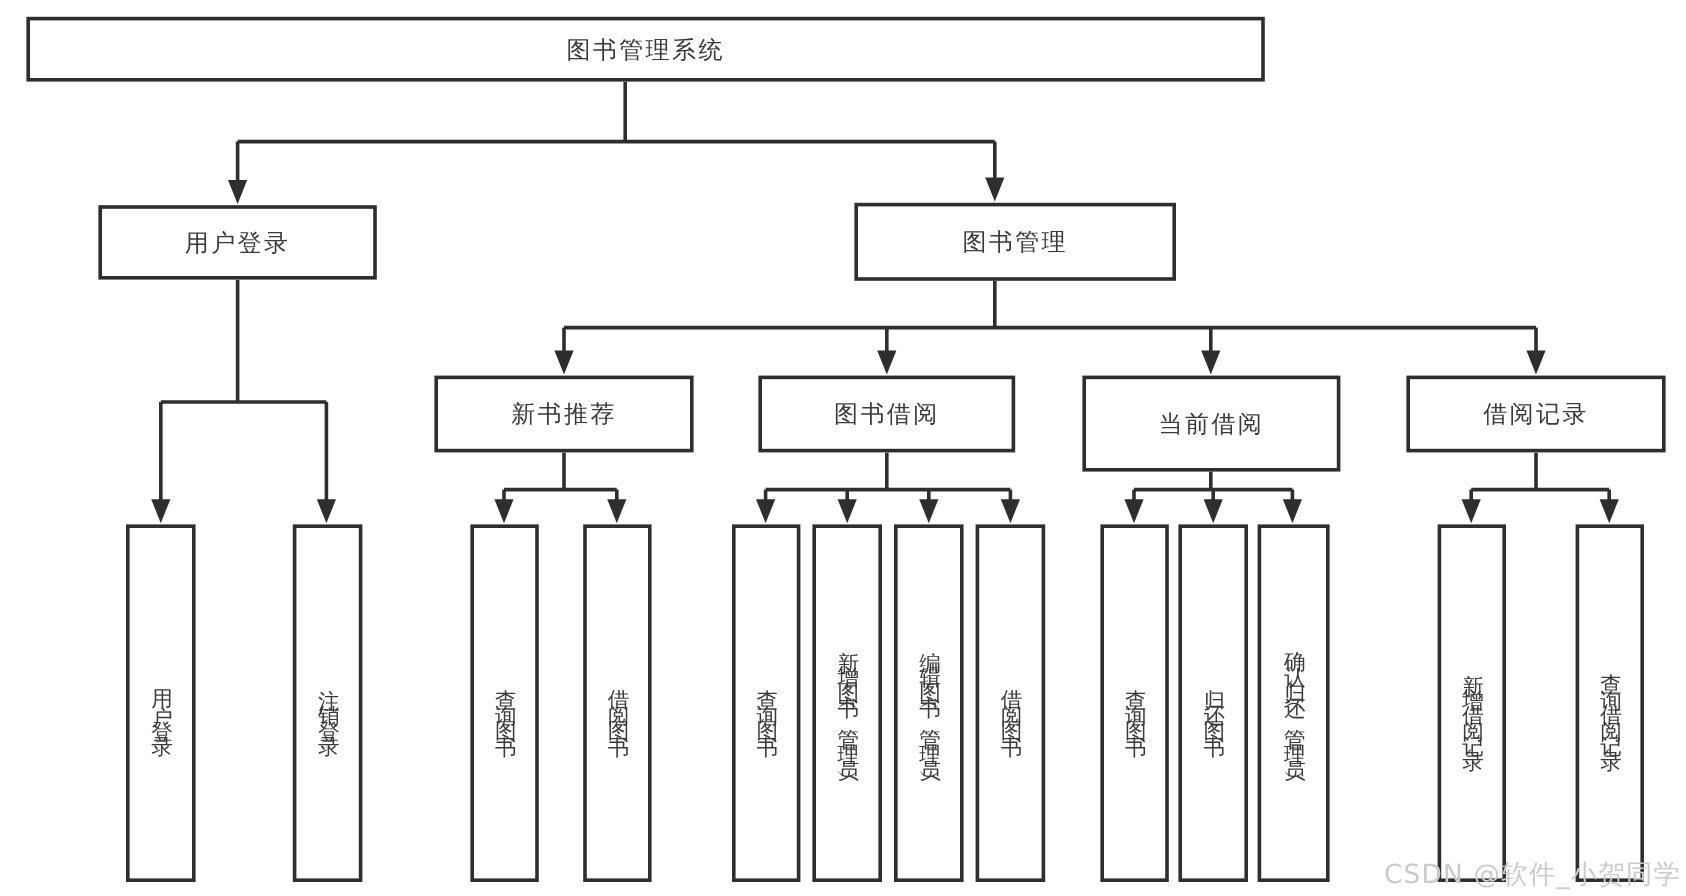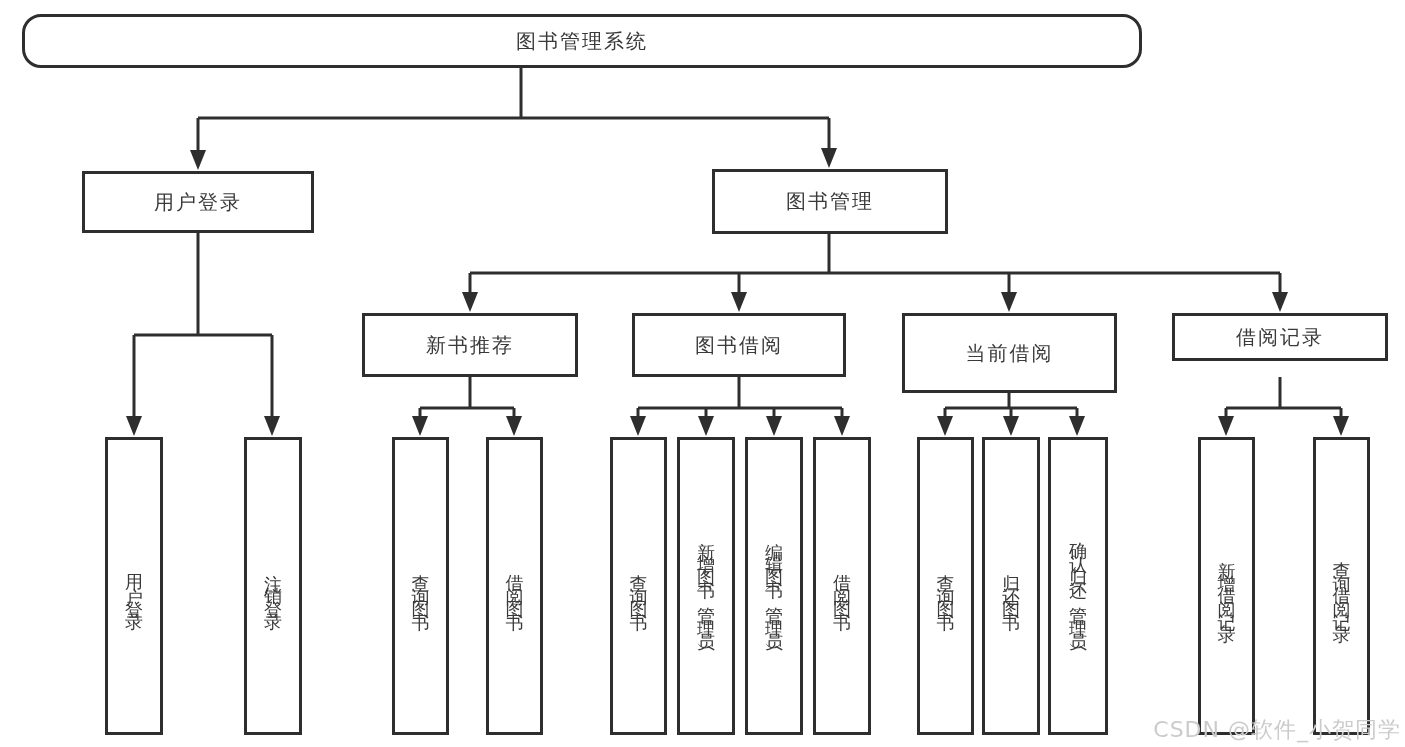--- a/index.html
+++ b/index.html
@@ -27,29 +27,29 @@
   }
   .v-label{
     writing-mode:vertical-rl;
     text-orientation:mixed;
     font-size:18px;
     letter-spacing:13px;
     line-height:1;
     white-space:nowrap;
   }
   
-  .pos-root{left:22px;top:14px;width:1120px;height:54px;border-radius:19px;}
+  .pos-root{left:22px;top:14px;width:1032px;height:54px;}
   
   .pos-l2-0{left:82px;top:171px;width:232px;height:62px;}
-  .pos-l2-1{left:712px;top:169px;width:236px;height:65px;}
+  .pos-l2-1{left:712px;top:169px;width:268px;height:65px;}
   
   .pos-l3-0{left:362px;top:313px;width:216px;height:64px;}
   .pos-l3-1{left:632px;top:313px;width:214px;height:64px;}
   .pos-l3-2{left:902px;top:313px;width:215px;height:80px;}
-  .pos-l3-3{left:1172px;top:313px;width:216px;height:48px;}
+  .pos-l3-3{left:1172px;top:313px;width:216px;height:64px;}
   
   .leaf{top:437px;height:298px;}
   .pos-leaf-0{left:105px;width:58px;}
   .pos-leaf-1{left:244px;width:58px;}
   .pos-leaf-2{left:392px;width:57px;}
   .pos-leaf-3{left:486px;width:57px;}
   .pos-leaf-4{left:610px;width:57px;}
   .pos-leaf-5{left:677px;width:58px;}
   .pos-leaf-6{left:745px;width:58px;}
   .pos-leaf-7{left:813px;width:58px;}

